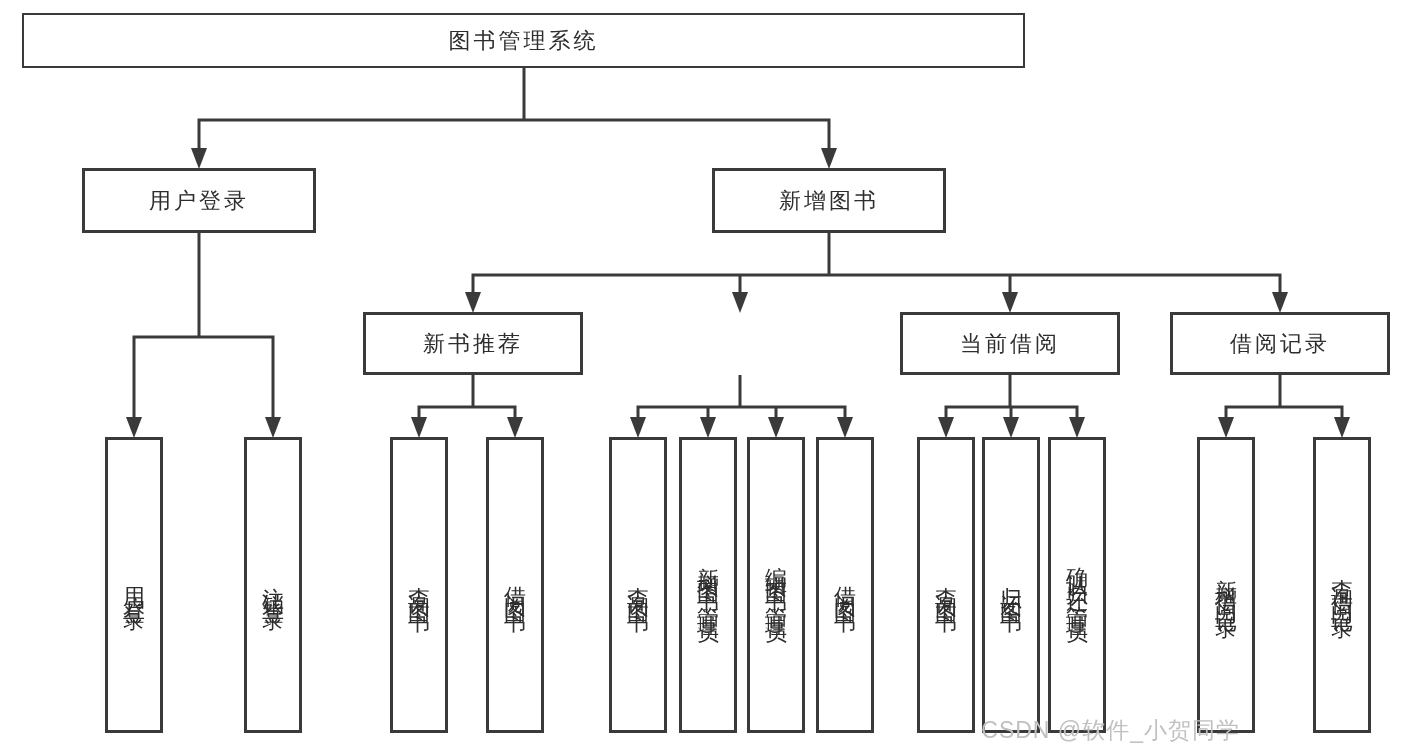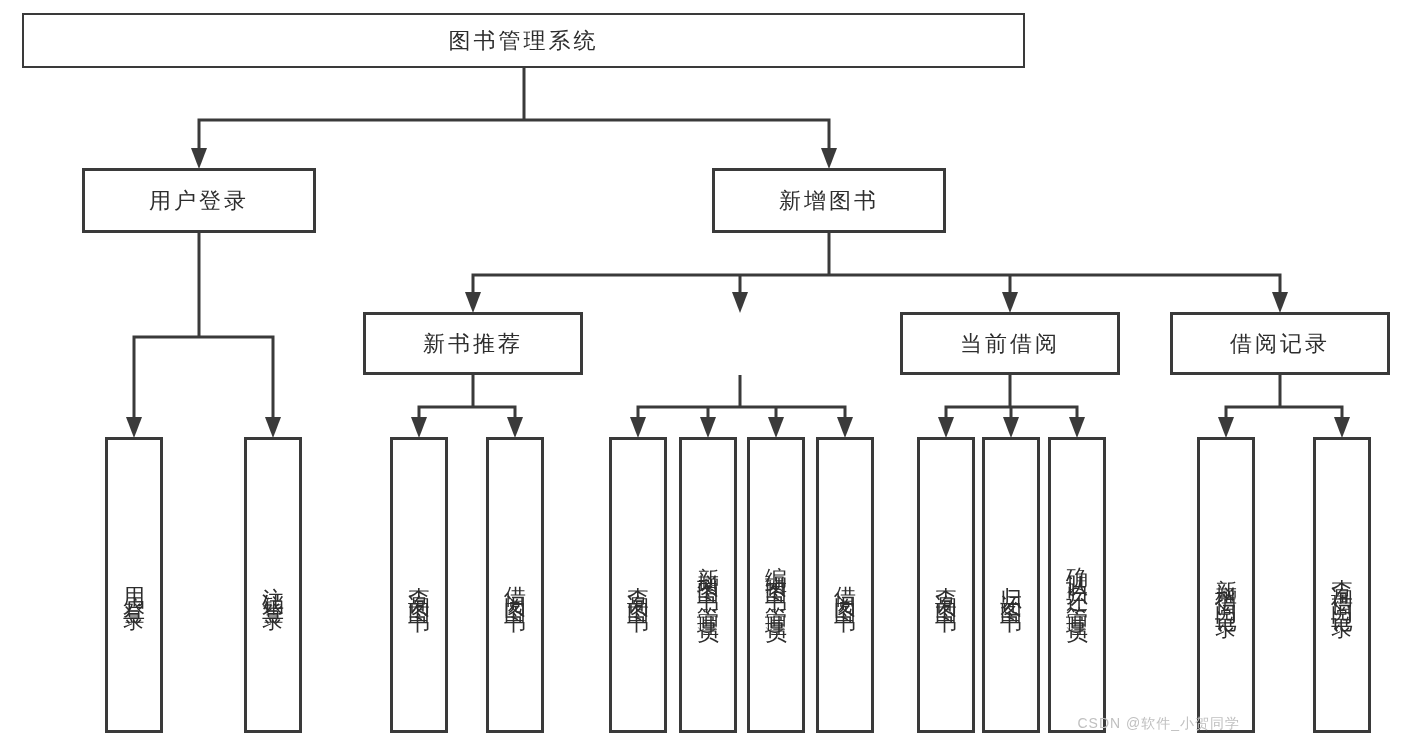--- a/index.html
+++ b/index.html
@@ -81,21 +81,21 @@
   .lf-7  { left: 816px; }
   .lf-8  { left: 917px; }
   .lf-9  { left: 982px; }
   .lf-10 { left: 1048px; }
   .lf-11 { left: 1197px; }
   .lf-12 { left: 1313px; }
   .watermark {
     position: absolute;
     right: 8px;
     top: 715px;
-    font-size: 14px;
+    font-size: 23px;
     color: #c0c0c0;
     letter-spacing: 1px;
     white-space: nowrap;
     margin-left: 44px;
   }
 </style>
 </head>
 <body>
 
 <div class="stage">

